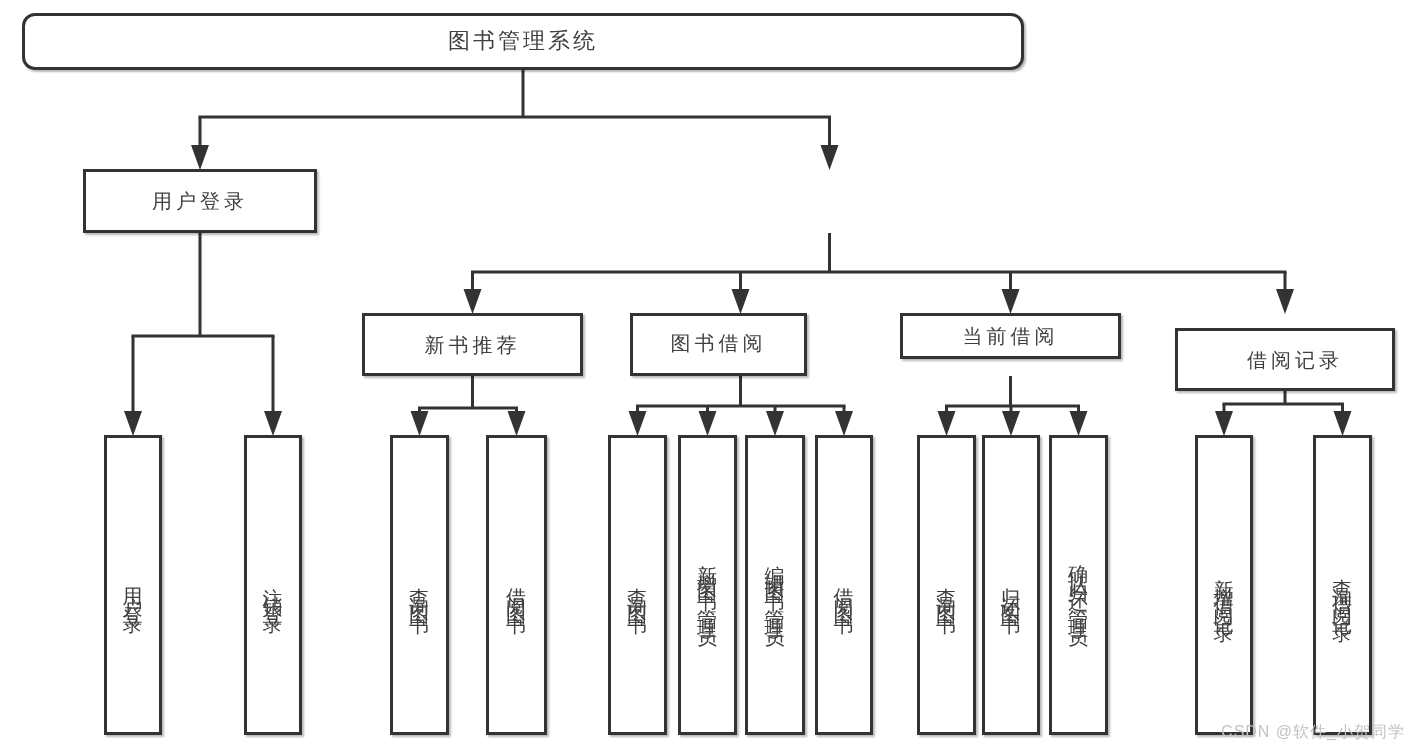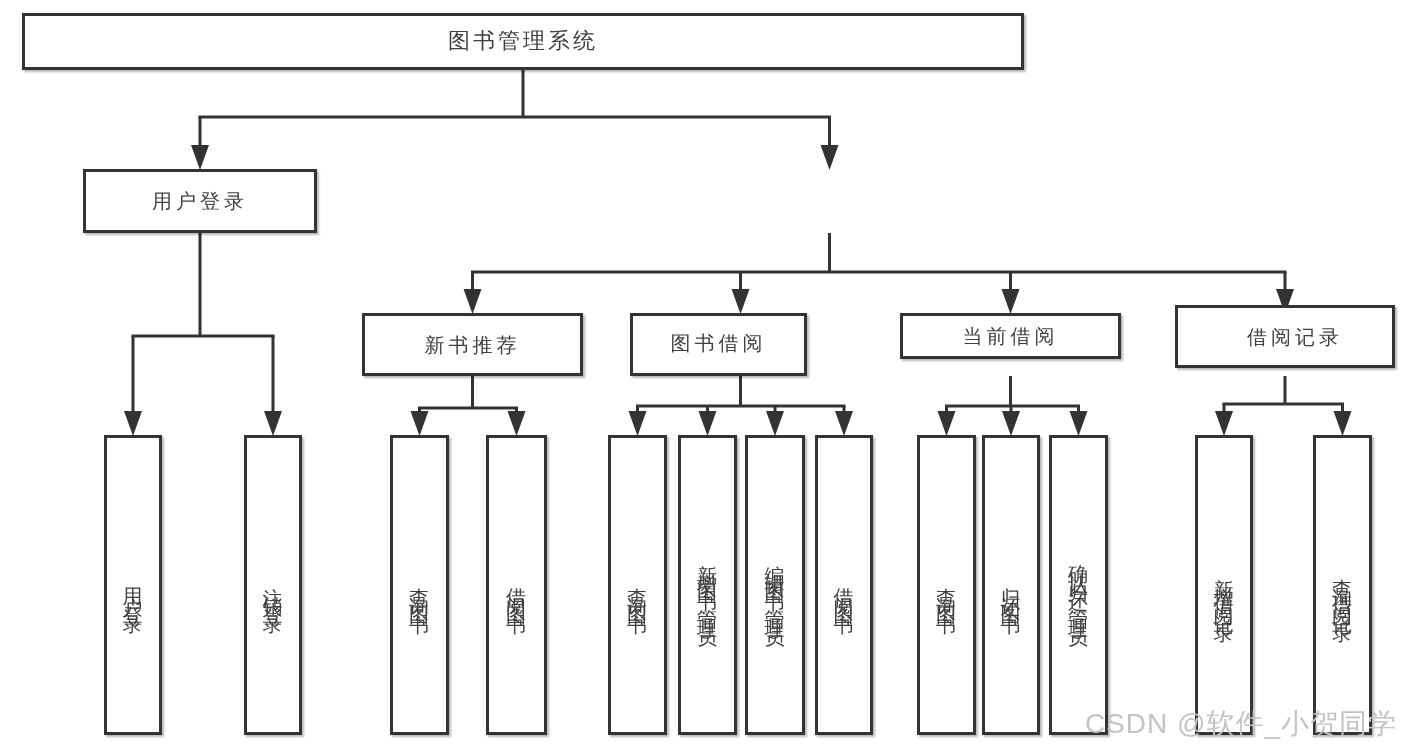--- a/index.html
+++ b/index.html
@@ -34,24 +34,24 @@
   .node.root .node-label { font-size: 22px; letter-spacing: 3px; }
   .node.vert .node-label {
     writing-mode: vertical-rl;
     text-orientation: mixed;
     letter-spacing: 9px;
     margin-bottom: -9px;
     font-size: 20px;
   }
   .watermark {
     position: absolute;
-    right: 8px; bottom: 4px;
+    right: 0; bottom: 4px;
     z-index: 2;
     color: var(--wm, #c3c3c3);
-    font-size: 28px;
+    font-size: 16px;
     letter-spacing: 1px;
   }
 </style>
 </head>
 <body>
 
 <div id="stage" style="--bg: #ffffff; --stroke: #333333; --text: #3f3f3f; --boxbg: #ffffff; --wm: #c3c3c3;">
   <svg id="connectors" width="1405" height="747" xmlns="http://www.w3.org/2000/svg">
       <line x1="523" y1="70" x2="523" y2="117" stroke="#333333" stroke-width="3"></line>
       <line x1="198.5" y1="117" x2="831" y2="117" stroke="#333333" stroke-width="3"></line>
@@ -100,36 +100,36 @@
       <line x1="1078.5" y1="406" x2="1078.5" y2="417" stroke="#333333" stroke-width="3"></line>
       <polygon points="1069.5,411 1087.5,411 1078.5,436" fill="#333333"></polygon>
       <line x1="1285" y1="376" x2="1285" y2="404" stroke="#333333" stroke-width="3"></line>
       <line x1="1222.5" y1="404" x2="1344" y2="404" stroke="#333333" stroke-width="3"></line>
       <line x1="1224" y1="404" x2="1224" y2="417" stroke="#333333" stroke-width="3"></line>
       <polygon points="1215,411 1233,411 1224,436" fill="#333333"></polygon>
       <line x1="1342.5" y1="404" x2="1342.5" y2="417" stroke="#333333" stroke-width="3"></line>
       <polygon points="1333.5,411 1351.5,411 1342.5,436" fill="#333333"></polygon>
     </svg>
   <div id="nodes">
-      <div class="node horiz root" style="left: 22px; top: 13px; width: 1002px; height: 57px;">
+      <div class="node horiz root" style="left: 22px; top: 13px; width: 1002px; height: 57px; border-radius: 13px;">
         <span class="node-label">图书管理系统</span>
       </div>
       <div class="node horiz" style="left: 83px; top: 169px; width: 234px; height: 64px;">
         <span class="node-label">用户登录</span>
       </div>
       <div class="node horiz" style="left: 362px; top: 313px; width: 221px; height: 63px; text-align: right;">
         <span class="node-label">新书推荐</span>
       </div>
       <div class="node horiz" style="left: 630px; top: 313px; width: 177px; height: 63px; font-family: Liberation Mono, monospace;">
         <span class="node-label">图书借阅</span>
       </div>
       <div class="node horiz" style="left: 900px; top: 313px; width: 221px; height: 46px;">
         <span class="node-label">当前借阅</span>
       </div>
-      <div class="node horiz" style="left: 1175px; top: 305px; width: 220px; height: 63px; padding-left: 20px;">
+      <div class="node horiz" style="left: 1175px; top: 328px; width: 220px; height: 63px; padding-left: 20px;">
         <span class="node-label">借阅记录</span>
       </div>
       <div class="node vert" style="left: 104px; top: 435px; width: 58px; height: 300px;">
         <span class="node-label">用户登录</span>
       </div>
       <div class="node vert" style="left: 244px; top: 435px; width: 58px; height: 300px;">
         <span class="node-label">注销登录</span>
       </div>
       <div class="node vert" style="left: 390px; top: 435px; width: 59px; height: 300px;">
         <span class="node-label">查询图书</span>

